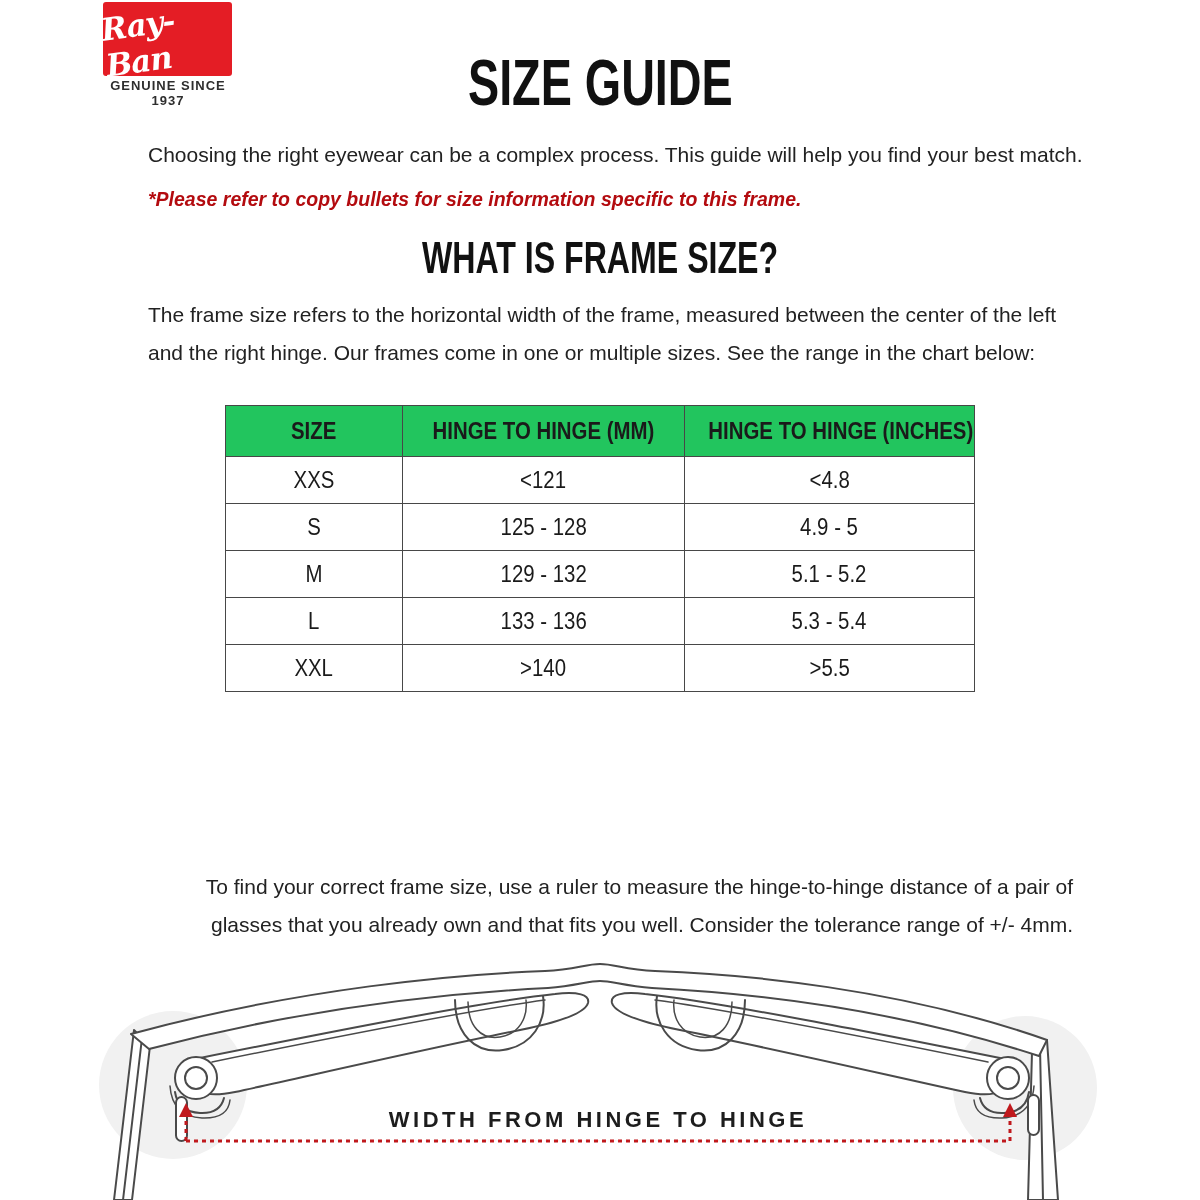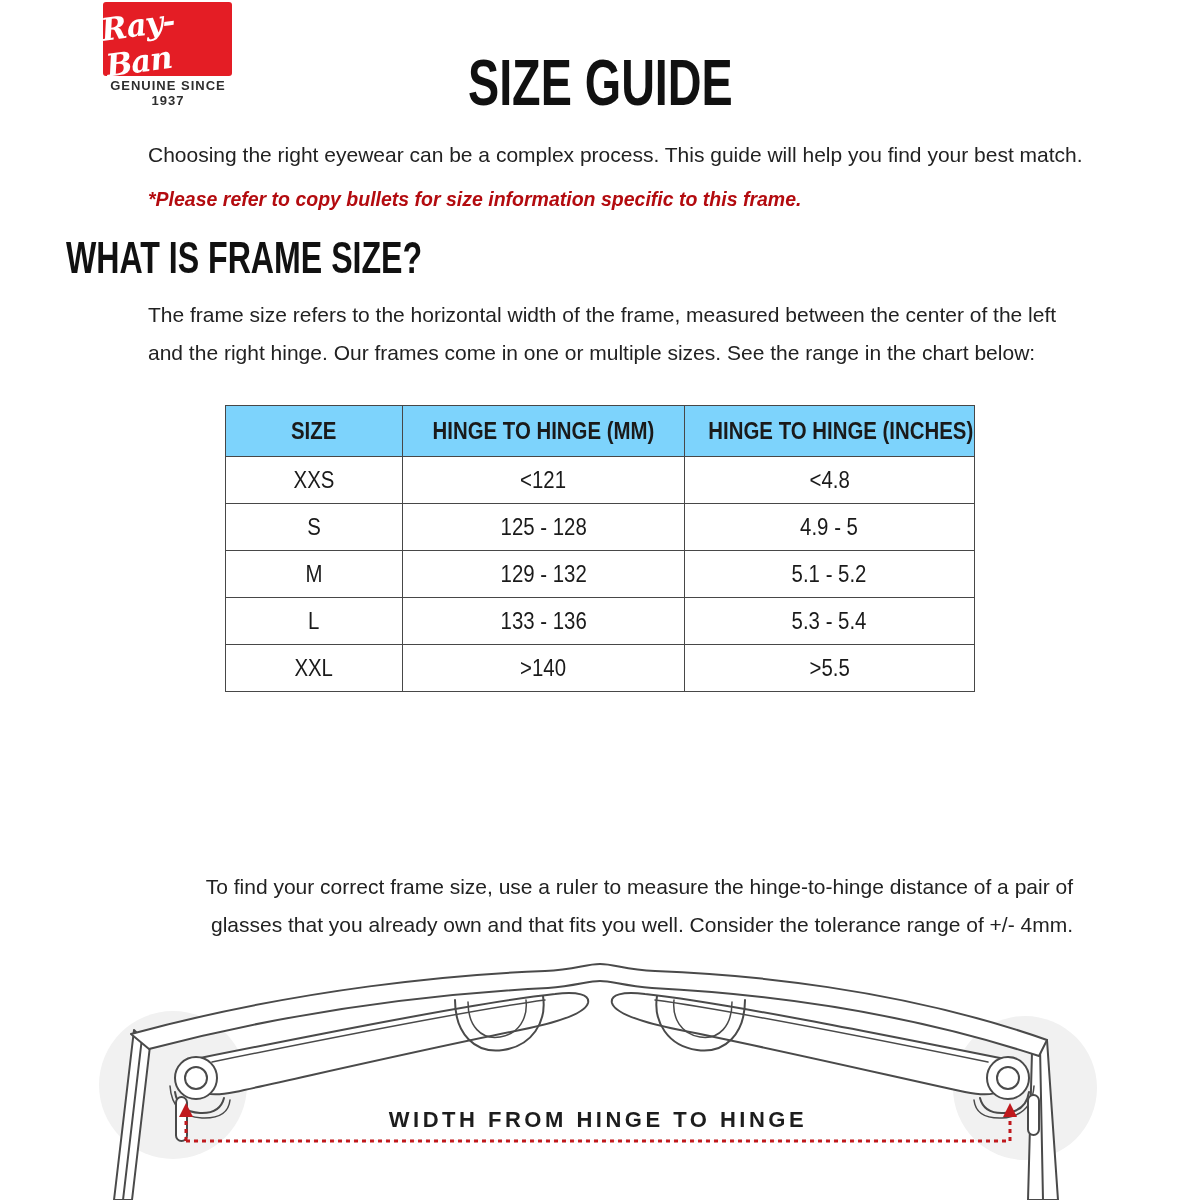--- a/index.html
+++ b/index.html
@@ -11,38 +11,38 @@
             display:flex;align-items:center;justify-content:center;}
   .logo-script{font-family:"DejaVu Serif","Liberation Serif",serif;font-style:italic;font-weight:bold;
                color:#fff;font-size:31px;transform:rotate(-8deg);letter-spacing:-1px;}
   .logo-tagline{position:absolute;left:92px;top:78px;width:152px;text-align:center;
                 font-size:13px;font-weight:bold;letter-spacing:1px;color:#2e2e2e;}
 
   
   .condensed{transform:scaleX(.73);transform-origin:center;white-space:nowrap;}
   .page-title{position:absolute;top:52px;left:0;width:1200px;text-align:center;
               font-size:64px;font-weight:bold;color:#111;line-height:62px;text-decoration:underline;}
-  .section-heading{position:absolute;left:0;width:1200px;
+  .section-heading{position:absolute;left:0;width:1200px;text-align:center;
                    font-size:44px;font-weight:bold;color:#111;line-height:48px;}
   #h-frame{top:234px;}
   #h-right{top:806px;}
 
   
   .copy{position:absolute;left:148px;width:925px;font-size:21px;line-height:38px;color:#222;}
   #intro{top:136px;white-space:nowrap;}
   #note{top:180px;font-size:19.5px;font-weight:bold;font-style:italic;white-space:nowrap;}
   #para-frame{top:296px;}
   #para-right{top:868px;text-align:right;}
 
   
   .size-table{position:absolute;top:405px;left:225px;width:750px;border-collapse:collapse;
               table-layout:fixed;}
   .size-table th,.size-table td{border:1.5px solid #474747;text-align:center;padding:0;
                                 vertical-align:middle;color:#1a1a1a;}
-  .size-table th{height:50px;background:#7dd3fc;font-size:24px;font-weight:bold;}
+  .size-table th{height:50px;background:#22c55e;font-size:24px;font-weight:bold;}
   .size-table td{height:46px;font-size:24px;font-weight:normal;}
   .col-size{width:23.6%;} .col-mm{width:37.6%;} .col-in{width:38.8%;}
   .cnd{display:inline-block;transform:scaleX(.85);transform-origin:center;white-space:nowrap;}
 
   
   .diagram{position:absolute;top:950px;left:0;width:1200px;height:250px;}
 </style>
 </head>
 <body>
 

